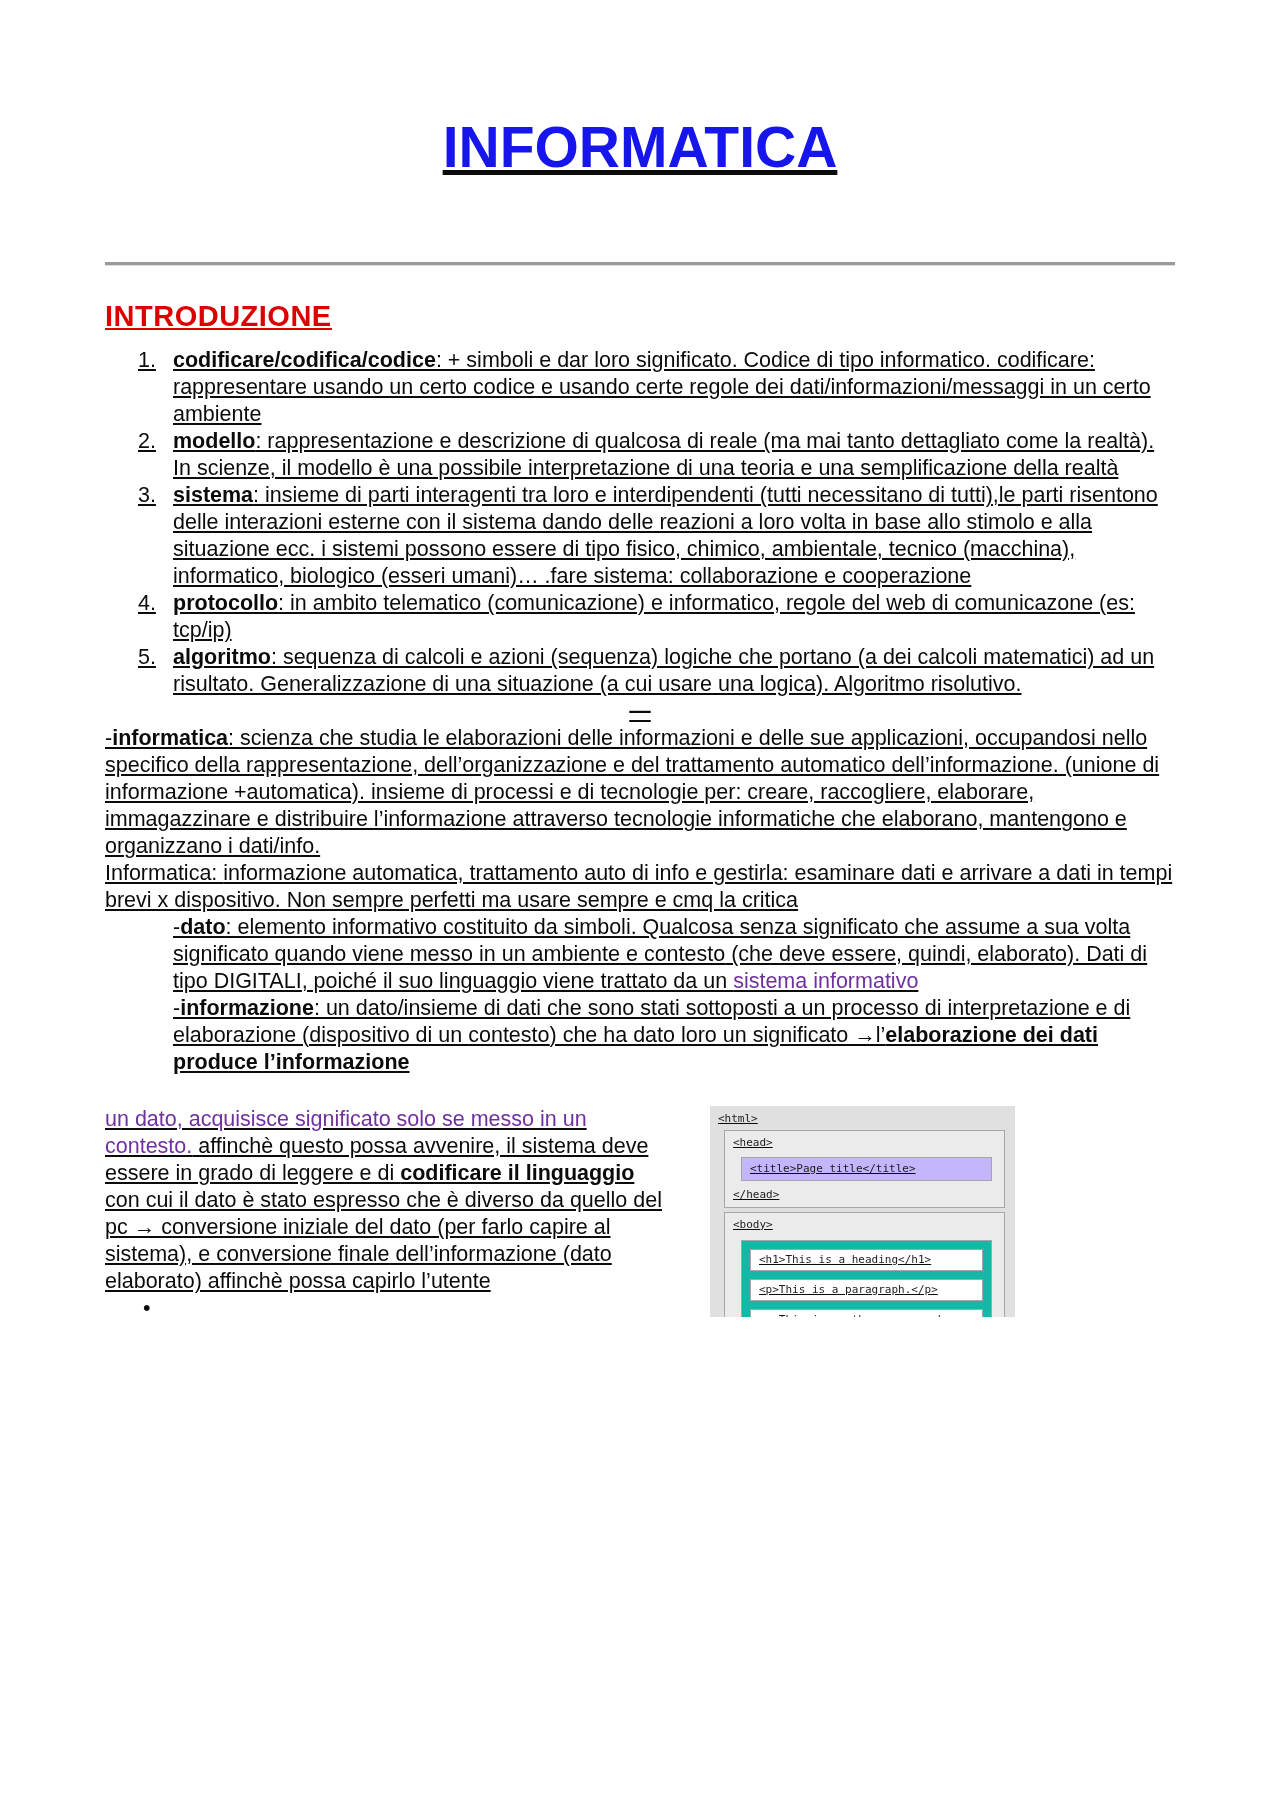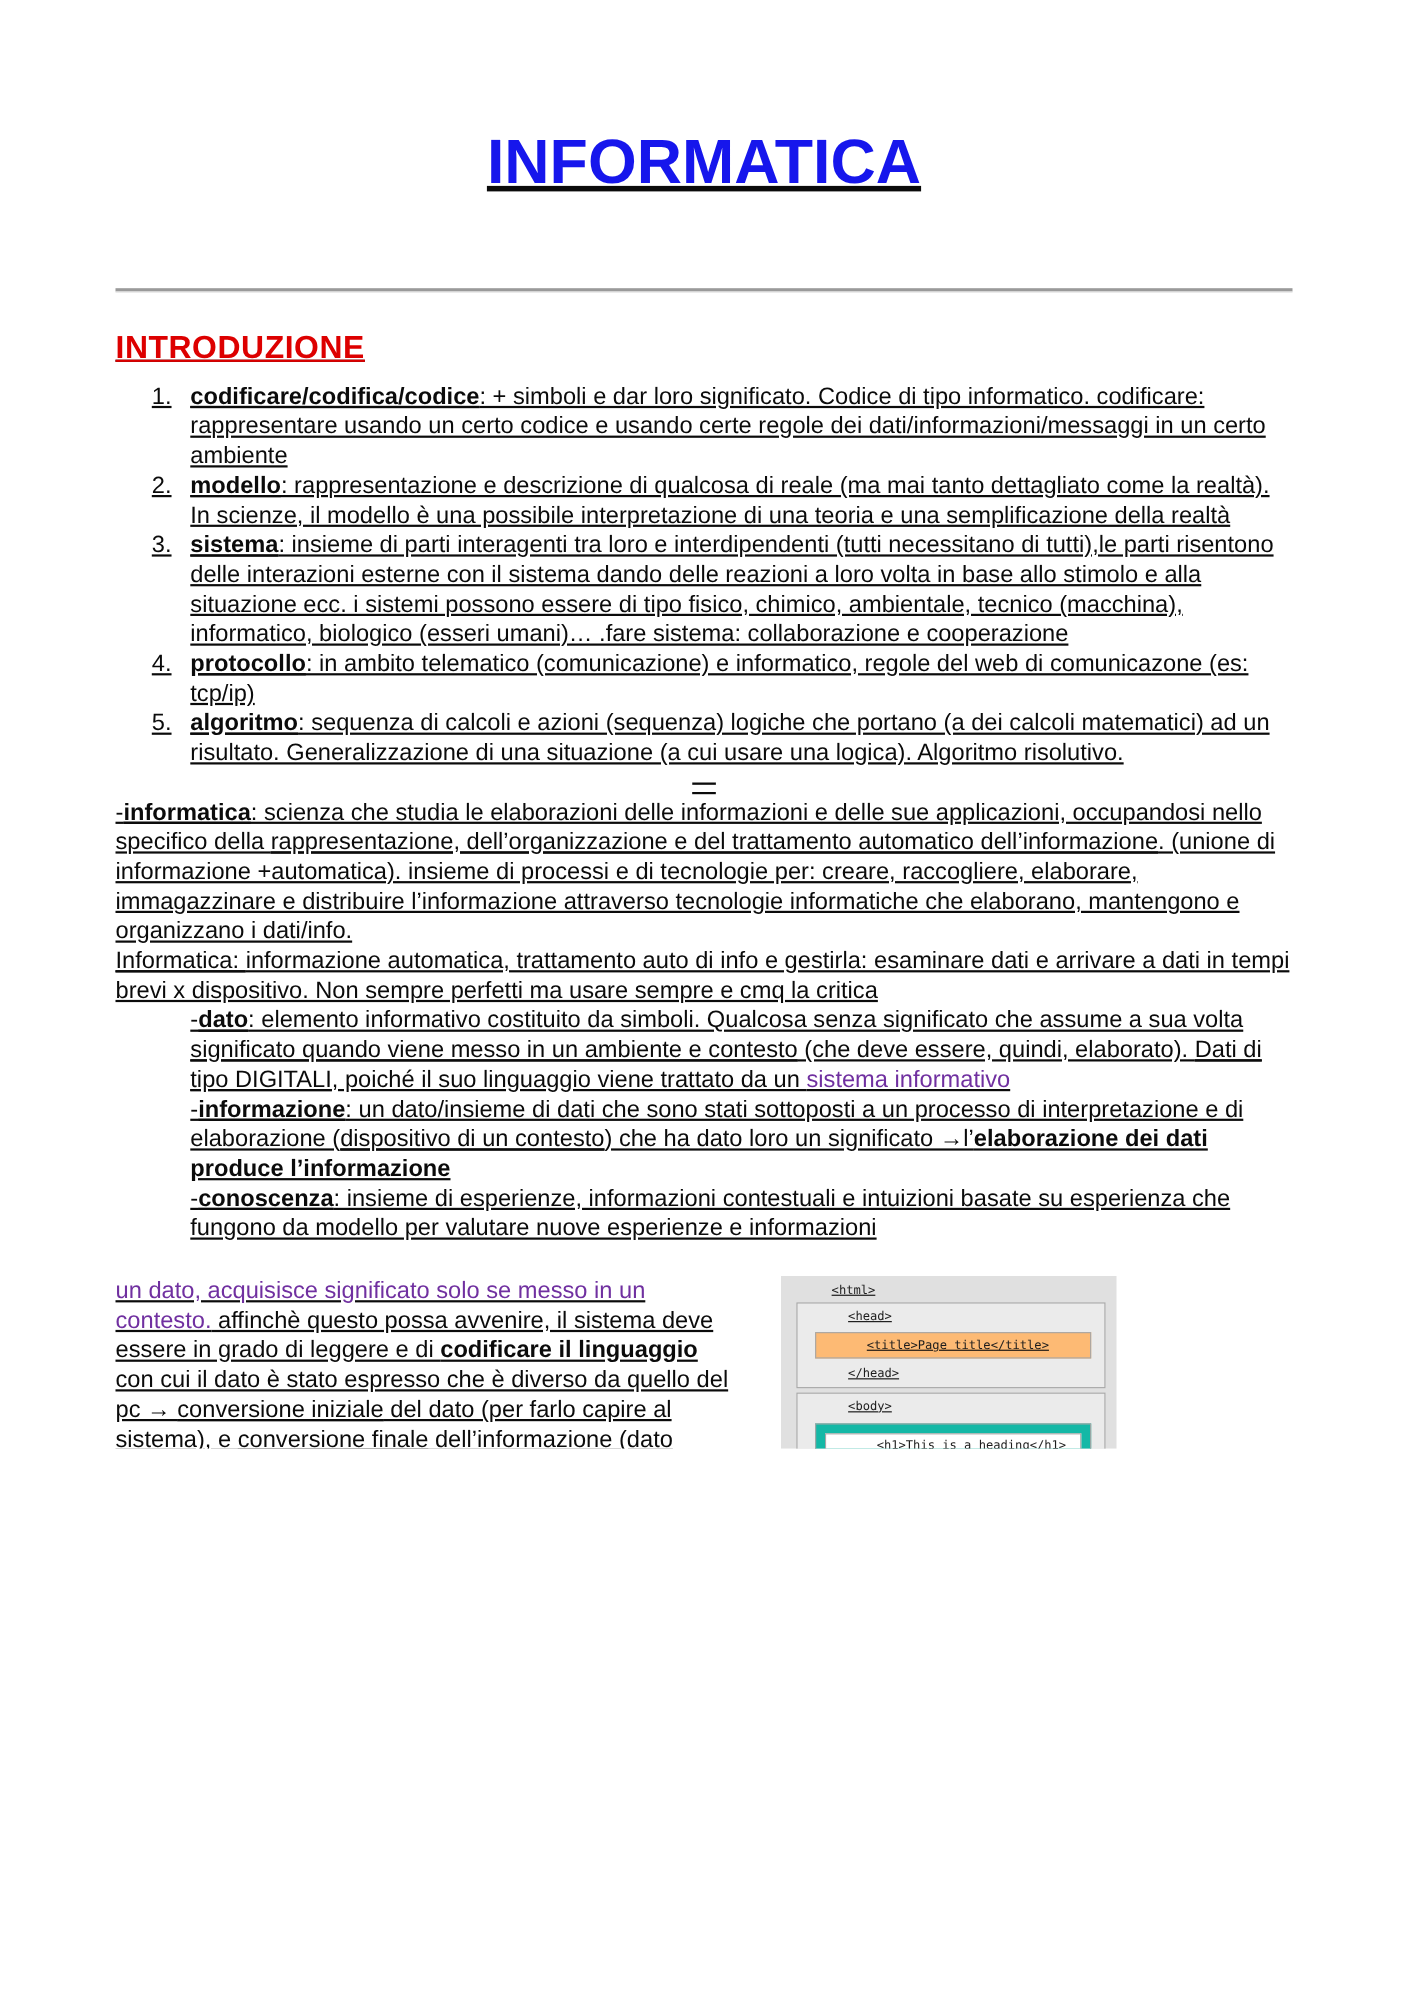--- a/index.html
+++ b/index.html
@@ -68,30 +68,30 @@
   .diagram {
     margin-left:45px;
     width:305px; height:289px;
     background:#e0e0e0;
     padding:6px 10px 6px 8px;
     font-family:"DejaVu Sans Mono",monospace;
     font-size:11px;
     color:#1c1c1c;
     line-height:14px;
   }
-  .diagram .tag { display:block;margin-left:38px; }
+  .diagram .tag { display:block; }
   .dg-section {
     border:1px solid #a6a6a6;
     background:#ebebeb;
     margin:4px 0 0 6px;
     padding:5px 8px 5px 8px;
   }
   .dg-box {
     border:1px solid #a6a6a6;
-    background:#fdba74;
+    background:#c4b5fd;
     margin:7px 4px 7px 8px;
     padding:4px 8px;
   }
   .dg-content {
     border:1px solid #a6a6a6;
     background:#14b8a6;
     margin:8px 4px 10px 8px;
     padding:8px;
   }
   .dg-line {
@@ -160,21 +160,20 @@
     <div class="divider body-text">—</div>
 
     <p class="body-text"><span>-</span><span class="term">informatica</span><span>: scienza che studia le elaborazioni delle informazioni e delle sue applicazioni, occupandosi nello specifico della </span><span class="u">rappresentazione, dell’organizzazione e del trattamento automatico dell’informazione</span><span>. (unione di informazione +automatica). insieme di processi e di tecnologie per: creare, raccogliere, elaborare, immagazzinare e distribuire l’informazione attraverso tecnologie informatiche che elaborano, mantengono e organizzano i dati/info.</span></p>
 
 
     <p class="body-text"><span class="u">Informatica: </span><span>informazione automatica, trattamento auto di info e gestirla: esaminare dati e arrivare a dati in tempi brevi x dispositivo. Non sempre perfetti ma usare sempre e cmq la critica</span></p>
 
     <div class="def-block body-text">
       <p><span>-</span><span class="term">dato</span><span>: elemento informativo costituito da simboli. Qualcosa senza significato che assume a sua volta</span><span class="u"> significato quando viene messo in un ambiente e contesto</span><span> (che deve essere, quindi, elaborato). </span><span class="u">Dati di tipo DIGITALI</span><span>, poiché il suo linguaggio viene trattato da un </span><span class="purple">sistema informativo</span></p>
       <p><span>-</span><span class="term">informazione</span><span>: un dato/insieme di dati che sono stati sottoposti a un processo di interpretazione e di elaborazione (</span><span class="u">dispositivo di un contesto</span><span>) che ha dato loro un significato →l’</span><span class="b">elaborazione dei dati produce l’informazione</span></p>
-      <p><span>-</span><span class="term">conoscenza</span><span>: insieme di esperienze, informazioni contestuali e intuizioni basate su esperienza che fungono da modello per valutare nuove esperienze e informazioni</span></p>
     </div>
 
     <div class="two-cols">
 
       <div class="left-col body-text">
         <p><span class="purple">un dato, acquisisce significato solo se messo in un contesto.</span><span> affinchè questo possa avvenire,  il sistema deve essere in grado di leggere e di </span><span class="b">codificare il linguaggio</span><span> con cui il dato è stato espresso che è diverso da quello del pc → </span><span class="u">conversione iniziale</span><span> del dato (per farlo capire al sistema), e </span><span class="u">conversione finale</span><span> dell’informazione (dato elaborato) affinchè possa capirlo l’utente</span></p>
         <div class="bullet-row">
           <span class="marker">•</span>
         </div>
       </div>

